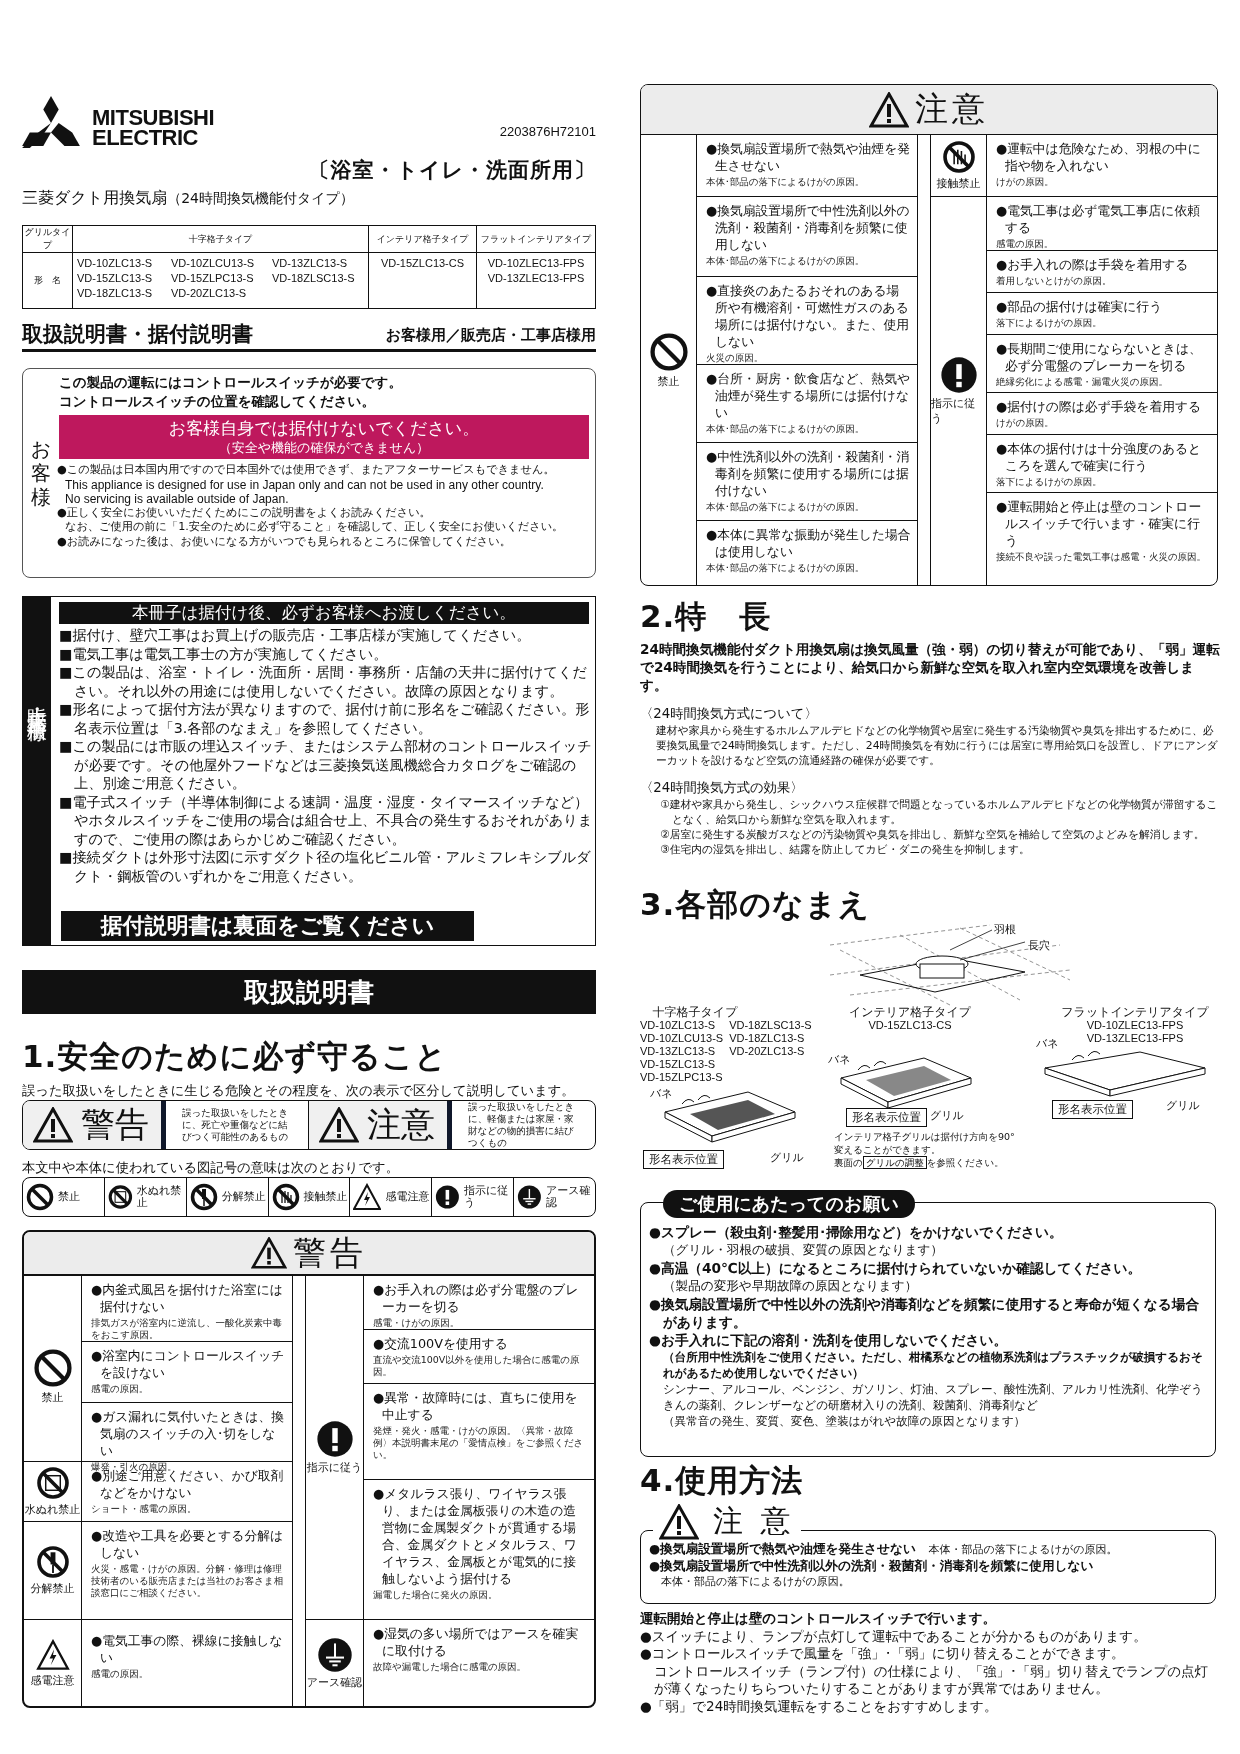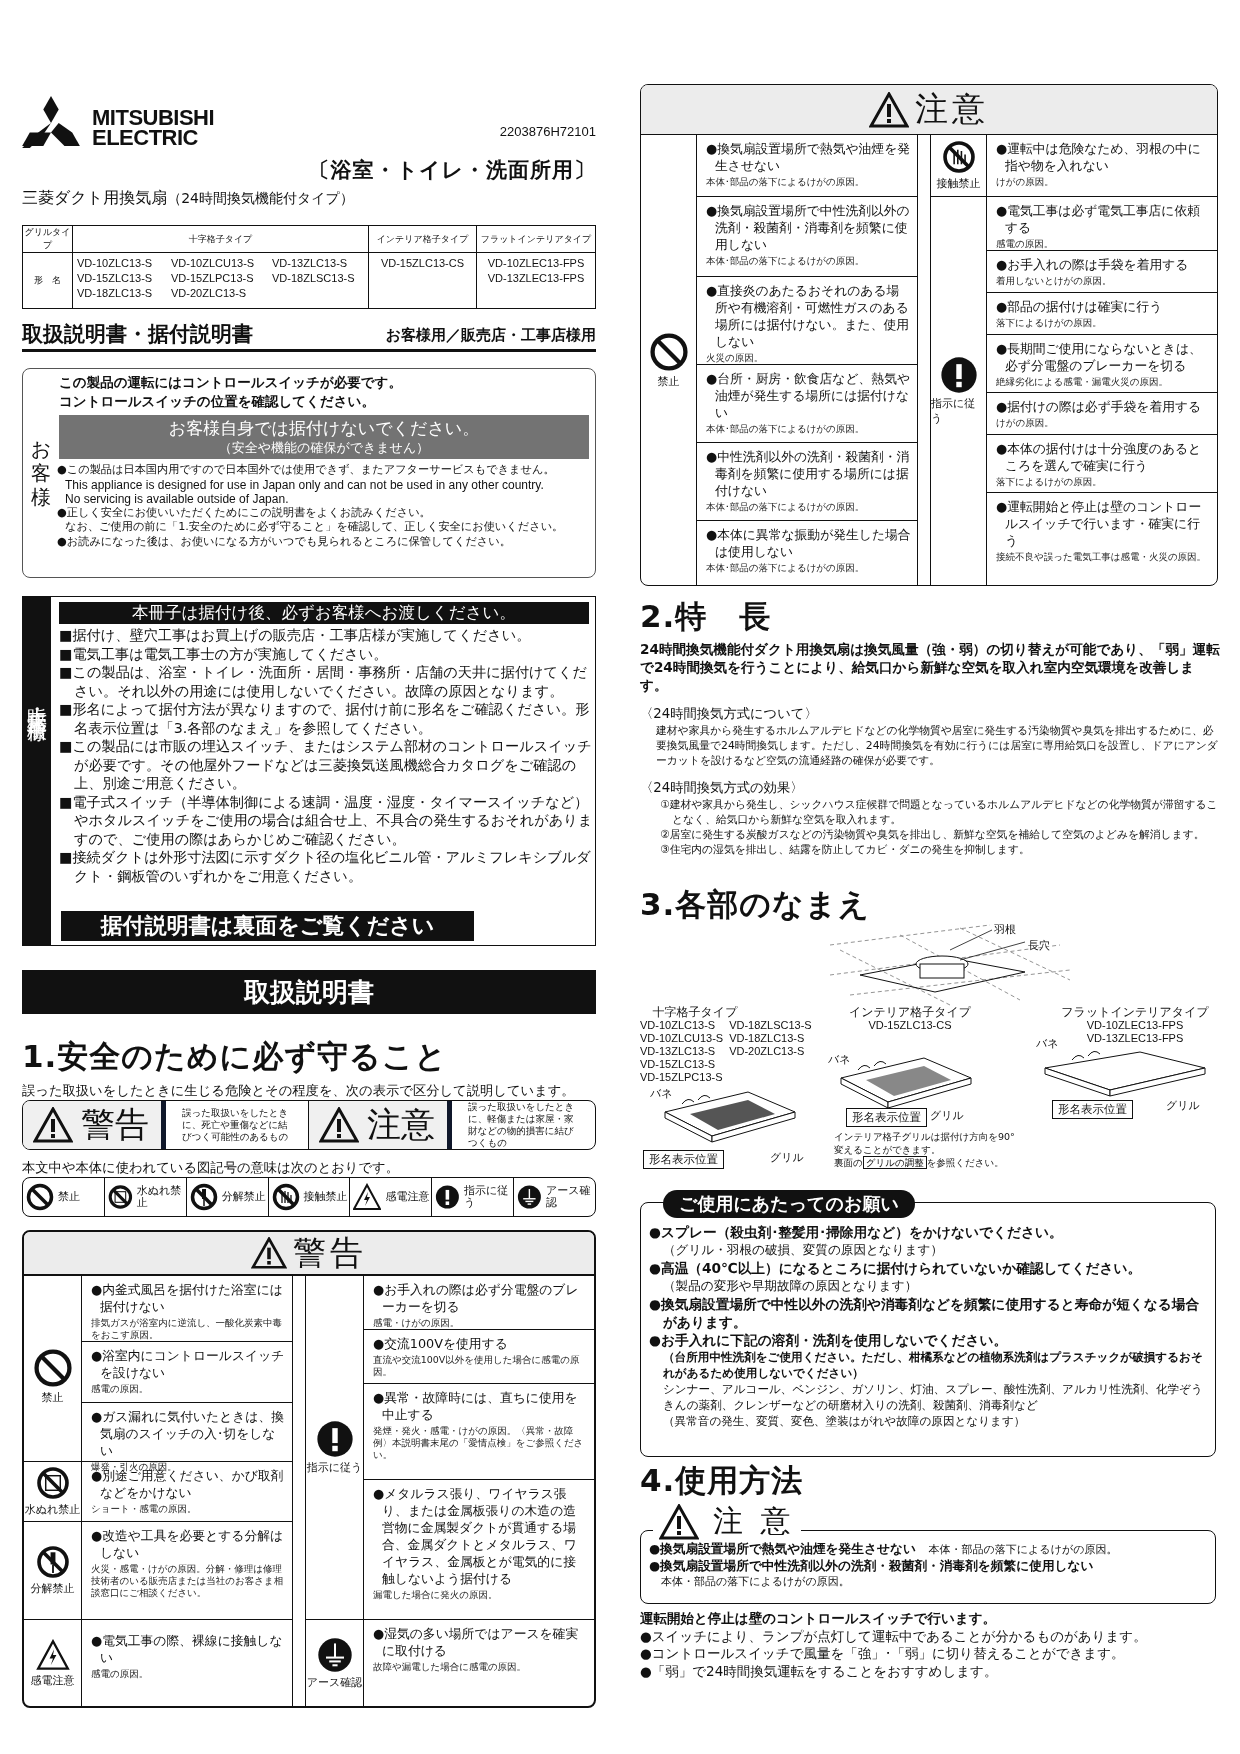--- a/index.html
+++ b/index.html
@@ -21,21 +21,21 @@
   table.models td.lbl { font-size: 9px; text-align: center; vertical-align: middle; width: 50px; }
   .mlist { display: grid; grid-template-columns: 90px 97px 90px; column-gap: 4px; }
 
   .manual-title { position: absolute; left: 22px; top: 318px; width: 574px; border-bottom: 3px solid #111; height: 34px; }
   .manual-title .t { font-size: 21px; font-weight: bold; position: absolute; left: 0; top: 2px; }
   .manual-title .s { font-size: 15px; font-weight: bold; position: absolute; right: 0; top: 8px; }
 
   .cust-box { position: absolute; left: 22px; top: 368px; width: 574px; height: 210px; border: 1.5px solid #555; border-radius: 8px; }
   .cust-side { position: absolute; left: 4px; top: 68px; width: 28px; font-size: 20px; line-height: 24px; text-align: center; }
   .cust-box .lead { position: absolute; left: 36px; top: 4px; font-size: 13.5px; font-weight: bold; line-height: 19px; }
-  .cust-banner { position: absolute; left: 36px; top: 46px; width: 530px; height: 44px; background: #737373; color: #fff; text-align: center; }
+  .cust-banner { position: absolute; left: 36px; top: 46px; width: 530px; height: 44px; background: #be185d; color: #fff; text-align: center; }
   .cust-banner .a { font-size: 17px; line-height: 24px; display: block; padding-top: 1px; }
   .cust-banner .b { font-size: 13px; line-height: 16px; display: block; }
   .cust-notes { position: absolute; left: 34px; top: 94px; width: 536px; font-size: 11.2px; line-height: 14.5px; }
   .cust-notes .en { font-family: "Liberation Sans", sans-serif; font-size: 12px; line-height: 14px; padding-left: 8px; }
   .cust-notes .ind { padding-left: 8px; }
 
   .dealer-box { position: absolute; left: 22px; top: 596px; width: 574px; height: 350px; border: 1.5px solid #111; }
   .dealer-side { position: absolute; left: 0; top: 0; width: 28px; height: 100%; background: #111; color: #fff; font-size: 20px; line-height: 25px; text-align: center; padding-top: 92px; }
   .dealer-banner { position: absolute; left: 36px; top: 5px; width: 530px; height: 22px; background: #111; color: #fff; font-size: 16.5px; text-align: center; line-height: 22px; }
   .dealer-list { position: absolute; left: 36px; top: 29px; width: 534px; font-size: 14.2px; line-height: 18.5px; }
@@ -629,14 +629,15 @@
   <div class="uc-list">
     <div><span class="b">●換気扇設置場所で熱気や油煙を発生させない</span>　<span class="s">本体・部品の落下によるけがの原因。</span></div>
     <div class="b">●換気扇設置場所で中性洗剤以外の洗剤・殺菌剤・消毒剤を頻繁に使用しない</div>
     <div class="s" style="padding-left:12px">本体・部品の落下によるけがの原因。</div>
   </div>
 </div>
 <div class="usage-text">
   <div class="h">運転開始と停止は壁のコントロールスイッチで行います。</div>
   <div>●スイッチにより、ランプが点灯して運転中であることが分かるものがあります。</div>
   <div>●コントロールスイッチで風量を「強」･「弱」に切り替えることができます。</div>
+  <div class="ii">コントロールスイッチ（ランプ付）の仕様により、「強」･「弱」切り替えでランプの点灯が薄くなったりちらついたりすることがありますが異常ではありません。</div>
   <div>●「弱」で24時間換気運転をすることをおすすめします。</div>
 </div>
 
 </body></html>

